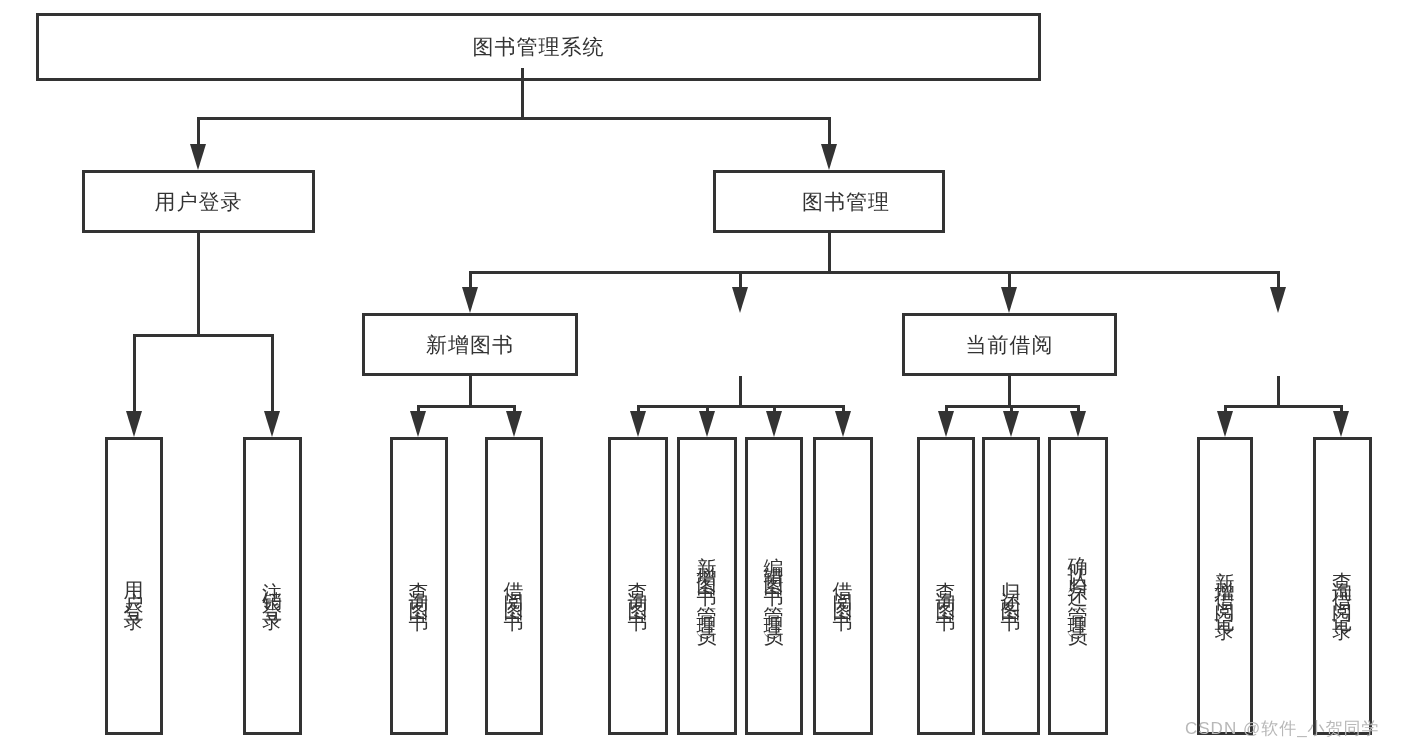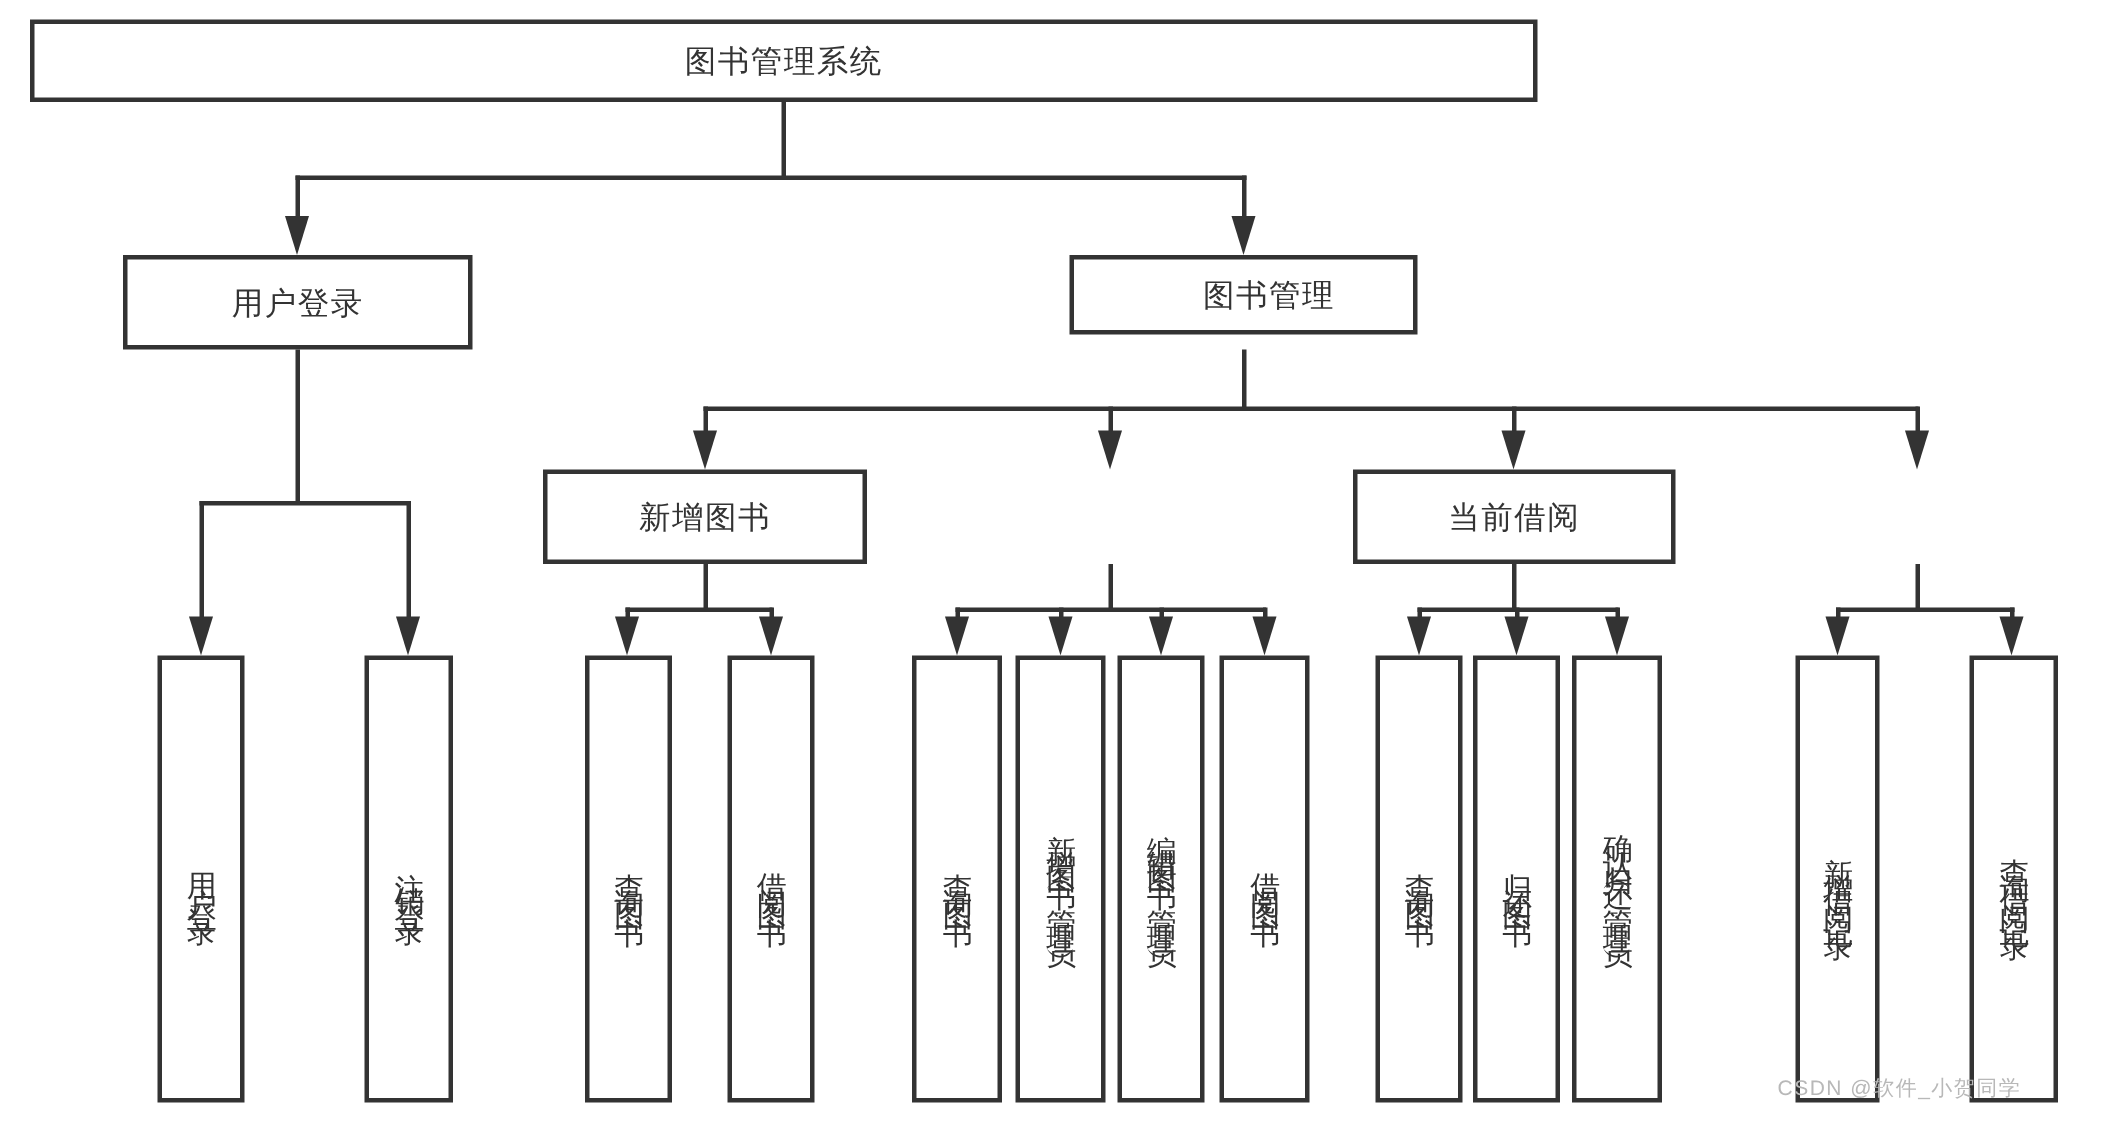--- a/index.html
+++ b/index.html
@@ -36,35 +36,35 @@
   .vl{position:absolute;width:3px;background:#333333;}
   .ah{
     position:absolute;width:0;height:0;
     border-left:8px solid transparent;
     border-right:8px solid transparent;
     border-top:26px solid #333333;
   }
   .watermark{
     position:absolute;
     z-index:5;
-    font-size:14px;
+    font-size:17px;
     color:#b8b8b8;
     letter-spacing:1px;
     white-space:nowrap;
   }
 </style>
 </head>
 <body>
 
 <div class="canvas">
 
-  <div class="box" style="left:20px;top:13px;width:1005px;height:55px;">图书管理系统</div>
+  <div class="box" style="left:36px;top:13px;width:1005px;height:68px;">图书管理系统</div>
 
   <div class="box" style="left:82px;top:170px;width:233px;height:63px;">用户登录</div>
-  <div class="box" style="left:713px;top:170px;width:232px;height:53px;padding-left:34px;">图书管理</div>
+  <div class="box" style="left:713px;top:170px;width:232px;height:63px;padding-left:34px;">图书管理</div>
 
   <div class="box" style="left:362px;top:313px;width:216px;height:63px;">新增图书</div>
   <div class="box" style="left:902px;top:313px;width:215px;height:63px;">当前借阅</div>
 
   <div class="box vbox" style="left:105px;top:437px;width:58px;height:298px;">用户登录</div>
   <div class="box vbox" style="left:243px;top:437px;width:59px;height:298px;">注销登录</div>
 
   <div class="box vbox" style="left:390px;top:437px;width:58px;height:298px;">查询图书</div>
   <div class="box vbox" style="left:485px;top:437px;width:58px;height:298px;">借阅图书</div>
 

